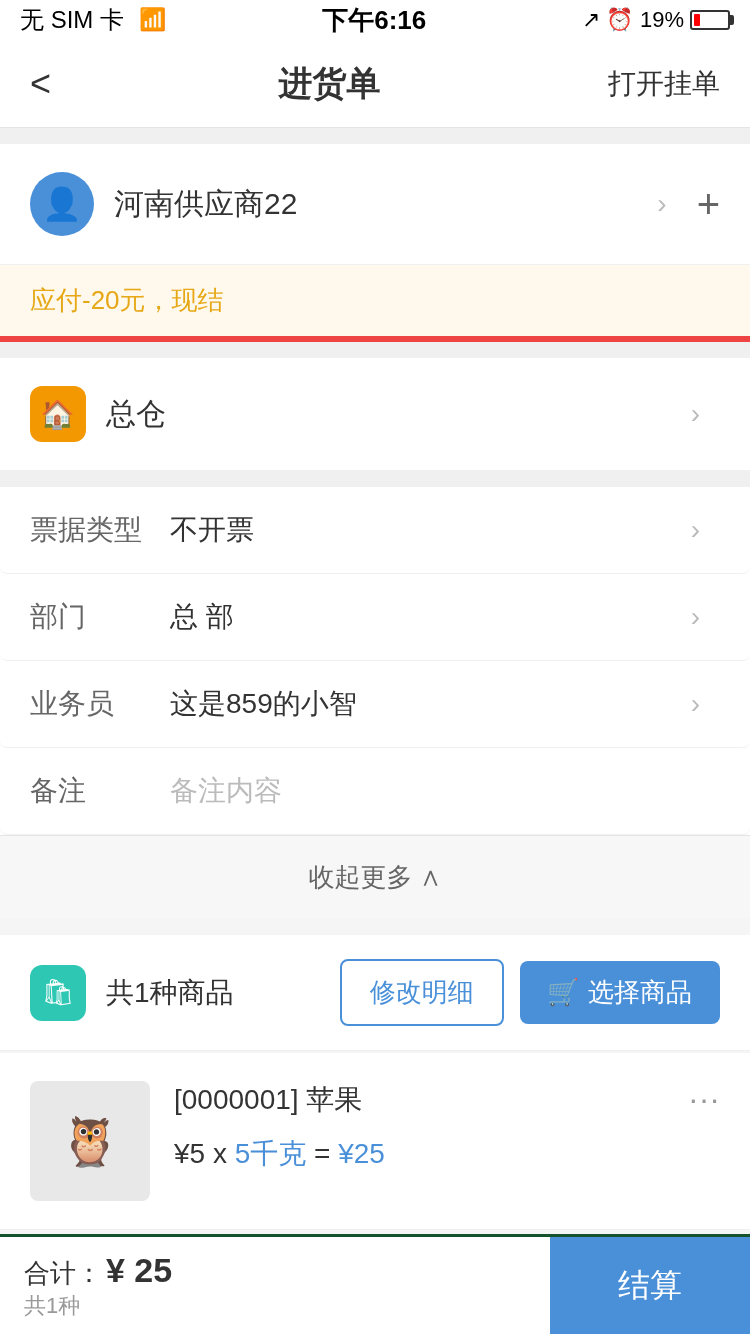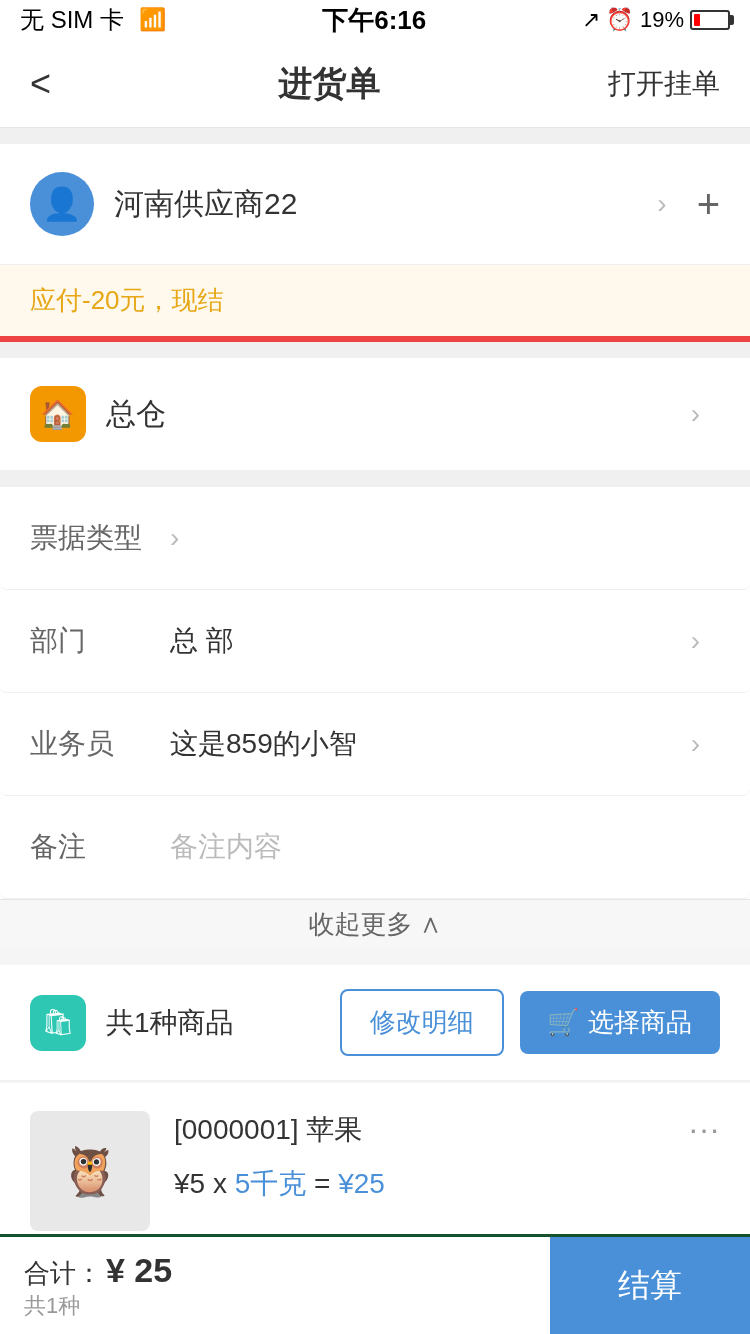--- a/index.html
+++ b/index.html
@@ -81,21 +81,21 @@
       font-size: 26px;
       color: #e6a817;
       border-bottom: 6px solid #ef4444;
     }
 
     
     .row-item {
       background: #fff;
       display: flex;
       align-items: center;
-      padding: 32px 30px;
+      padding: 24px 30px;
       border-bottom: 1px solid #f0f0f0;
       border-radius: 7px;
     }
     .row-label { font-size: 28px; color: #666; width: 140px; flex-shrink: 0; }
     .row-value { flex: 1; font-size: 28px; color: #333; }
     .row-value.placeholder { color: #bbb; }
 
     
     .warehouse-row {
       background: #fff;
@@ -110,21 +110,21 @@
       color: #fff; font-size: 28px; flex-shrink: 0;
     }
     .warehouse-name { flex: 1; font-size: 30px; color: #333; }
 
     
     .collapse-toggle {
       background: #f7f7f7;
       display: flex;
       align-items: center;
       justify-content: center;
-      padding: 7px;
+      padding: 24px;
       font-size: 26px;
       color: #666;
       border-top: 1px solid #e5e5e5;
       cursor: pointer;
     }
 
     
     .products-header {
       background: #fff;
       display: flex;
@@ -278,20 +278,21 @@
   <span class="warehouse-name">总仓</span>
   <span class="chevron-right">›</span>
 </div>
 
 <div class="divider-gray"></div>
 
 <div class="section-white">
 
   <div class="row-item">
     <span class="row-label">票据类型</span>
+    <span class="row-value">不开票</span>
     <span class="chevron-right">›</span>
   </div>
 
   <div class="row-item">
     <span class="row-label">部门</span>
     <span class="row-value">总 部</span>
     <span class="chevron-right">›</span>
   </div>
 
   <div class="row-item">

